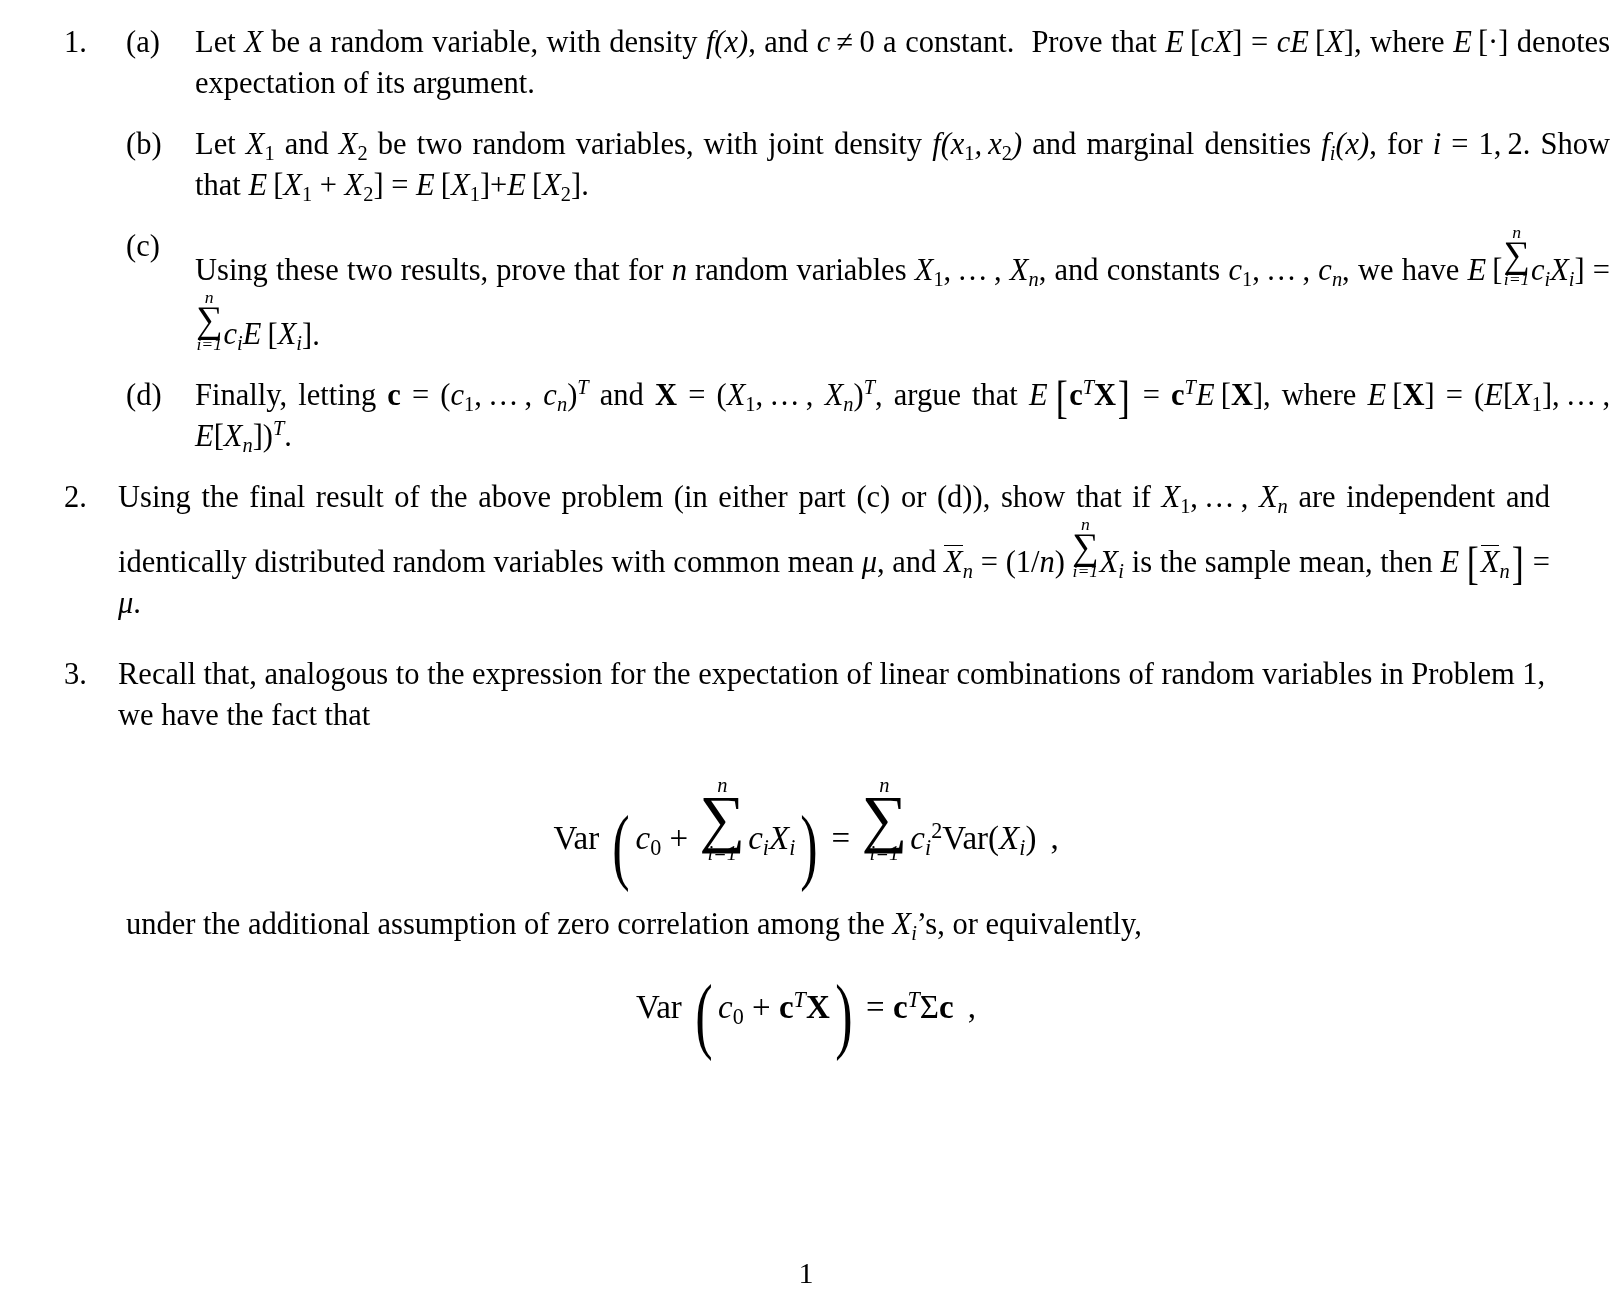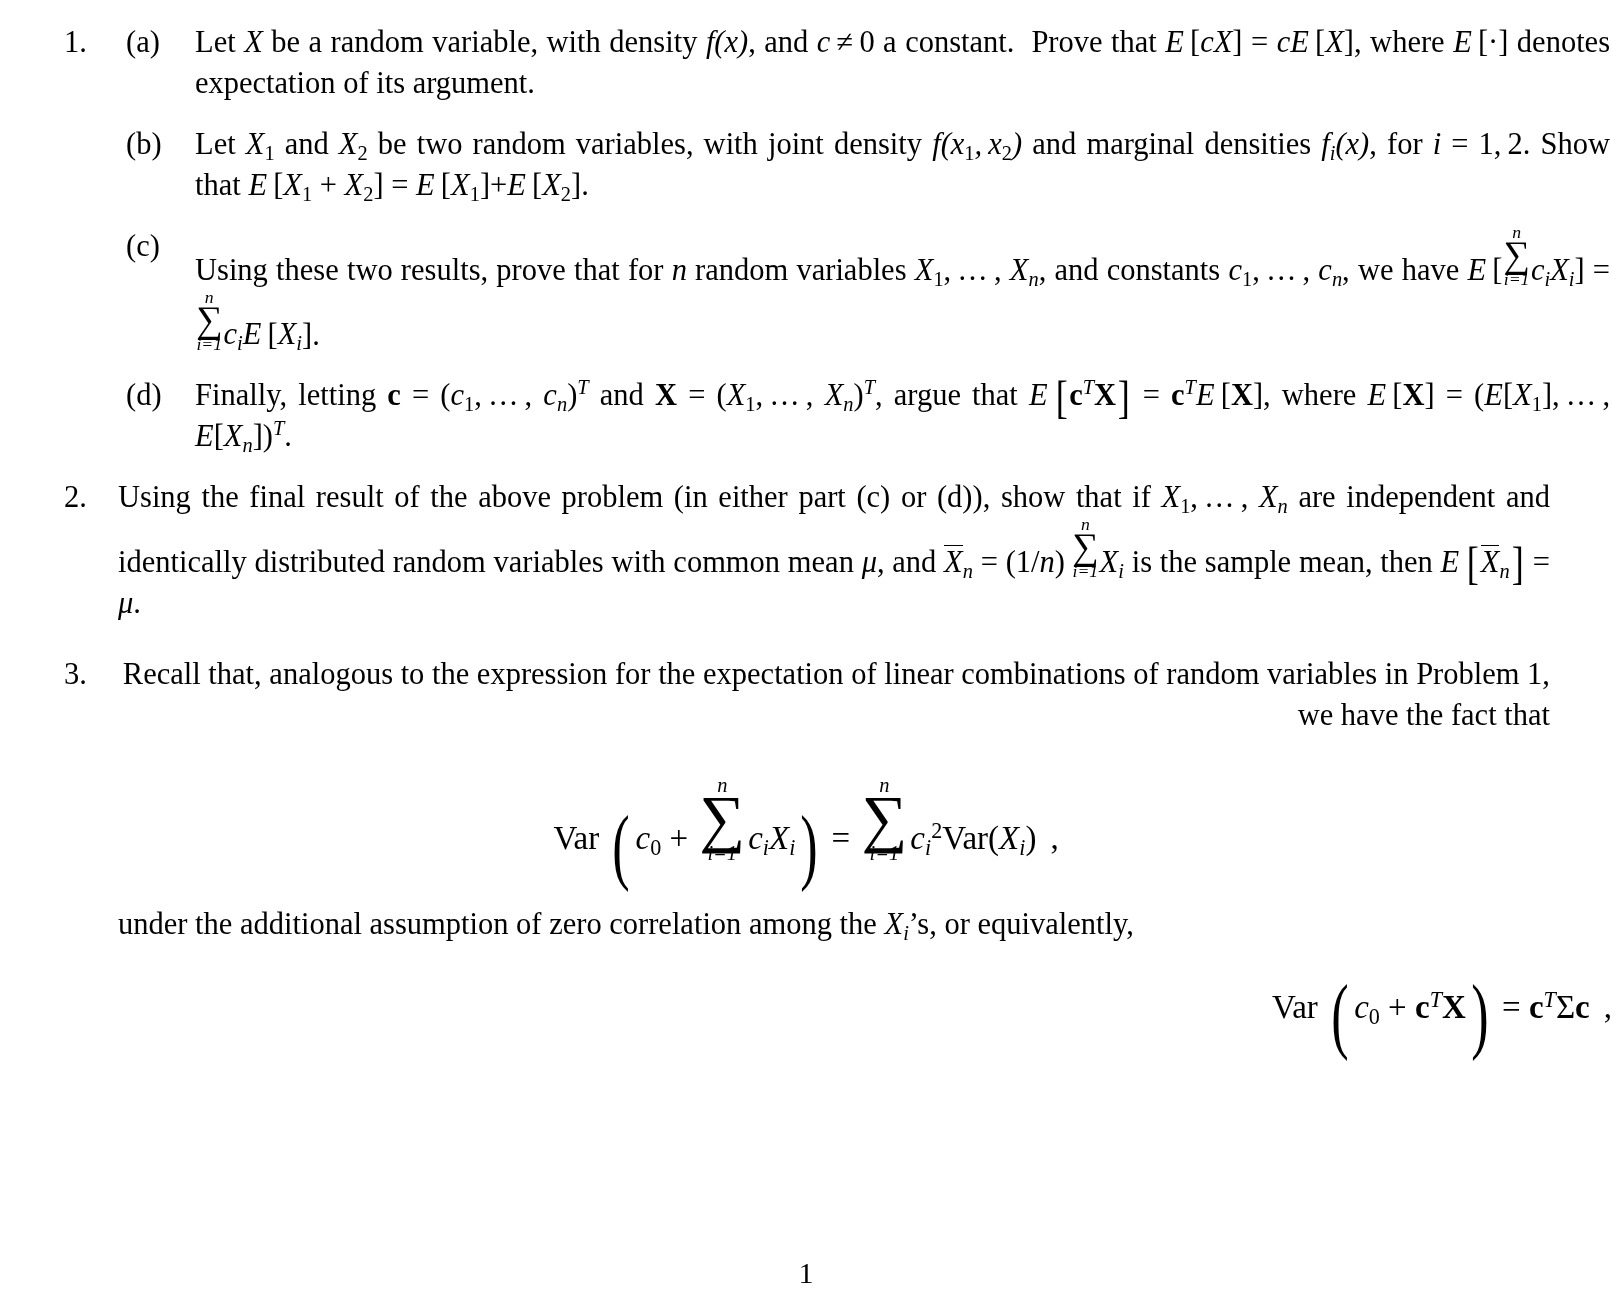--- a/index.html
+++ b/index.html
@@ -183,21 +183,21 @@
     padding-left: 14px;
     font-style: normal;
   }
 
   .para {
     font-size: 30.5px;
     line-height: 41px;
     padding-left: 118px;
     padding-right: 62px;
     text-align: left;
-    margin: 0;
+    margin: 8px;
   }
 
   .pagenum {
     position: absolute;
     left: 0;
     right: 0;
     bottom: 26px;
     text-align: center;
     font-size: 30px;
     font-family: "Liberation Serif", "DejaVu Serif", serif;
@@ -248,34 +248,34 @@
 
     <li class="oitem" style="margin-bottom:30px;">
       <span class="marker">2.</span>
       <div class="body-text">
         Using the final result of the above problem (in either part (c) or (d)), show that if <span class="m">X<sub class="rm">1</sub></span><span class="mr">, … ,</span> <span class="m">X<sub>n</sub></span> are independent and identically distributed random variables with common mean <span class="m">μ</span>, and <span class="m"><span class="ovl">X</span><sub>n</sub></span> <span class="mr">=</span> <span class="mr">(</span><span class="mr">1</span><span class="mr">/</span><span class="m">n</span><span class="mr">)</span> <span class="sumop"><span class="lim-top">n</span><span class="sg mr">∑</span><span class="lim-bot">i=1</span></span><span class="m">X<sub>i</sub></span> is the sample mean, then <span class="m">E</span> <span class="tbr">[</span><span class="m"><span class="ovl">X</span><sub>n</sub></span><span class="tbr">]</span> <span class="mr">=</span> <span class="m">μ</span>.
       </div>
     </li>
 
     <li class="oitem" style="margin-bottom:0;">
       <span class="marker">3.</span>
-      <div class="body-text" style="text-align:right;">
+      <div class="body-text" style="text-align:left;">
         Recall that, analogous to the expression for the expectation of linear combinations of random variables in Problem 1, we have the fact that
       </div>
     </li>
 
   </ol>
 
   <div class="display-eq">
     <span class="mr">Var</span>&nbsp;<span class="hpar">(</span><span class="m">c<sub class="rm">0</sub></span> <span class="mr">+</span> <span class="bigsum"><span class="lim-top">n</span><span class="sg mr">∑</span><span class="lim-bot">i=1</span></span><span class="m">c<sub>i</sub>X<sub>i</sub></span><span class="hpar">)</span> <span class="mr">=</span> <span class="bigsum"><span class="lim-top">n</span><span class="sg mr">∑</span><span class="lim-bot">i=1</span></span><span class="m">c<sub>i</sub><sup class="rm">2</sup></span><span class="mr">Var(</span><span class="m">X<sub>i</sub></span><span class="mr">)</span><span class="comma">,</span>
   </div>
 
   <div class="para">
     under the additional assumption of zero correlation among the <span class="m">X<sub>i</sub></span>’s, or equivalently,
   </div>
 
-  <div class="display-eq" style="margin-top:44px; margin-bottom:8px;text-align:right;">
+  <div class="display-eq" style="margin-top:44px; margin-bottom:8px;">
     <span class="mr">Var</span>&nbsp;<span class="hpar">(</span><span class="m">c<sub class="rm">0</sub></span> <span class="mr">+</span> <span class="mb">c</span><sup>T</sup><span class="mb">X</span><span class="hpar">)</span> <span class="mr">=</span> <span class="mb">c</span><sup>T</sup><span class="mr">Σ</span><span class="mb">c</span><span class="comma">,</span>
   </div>
 
   <div class="pagenum">1</div>
 
 </div>
 
 </body></html>

